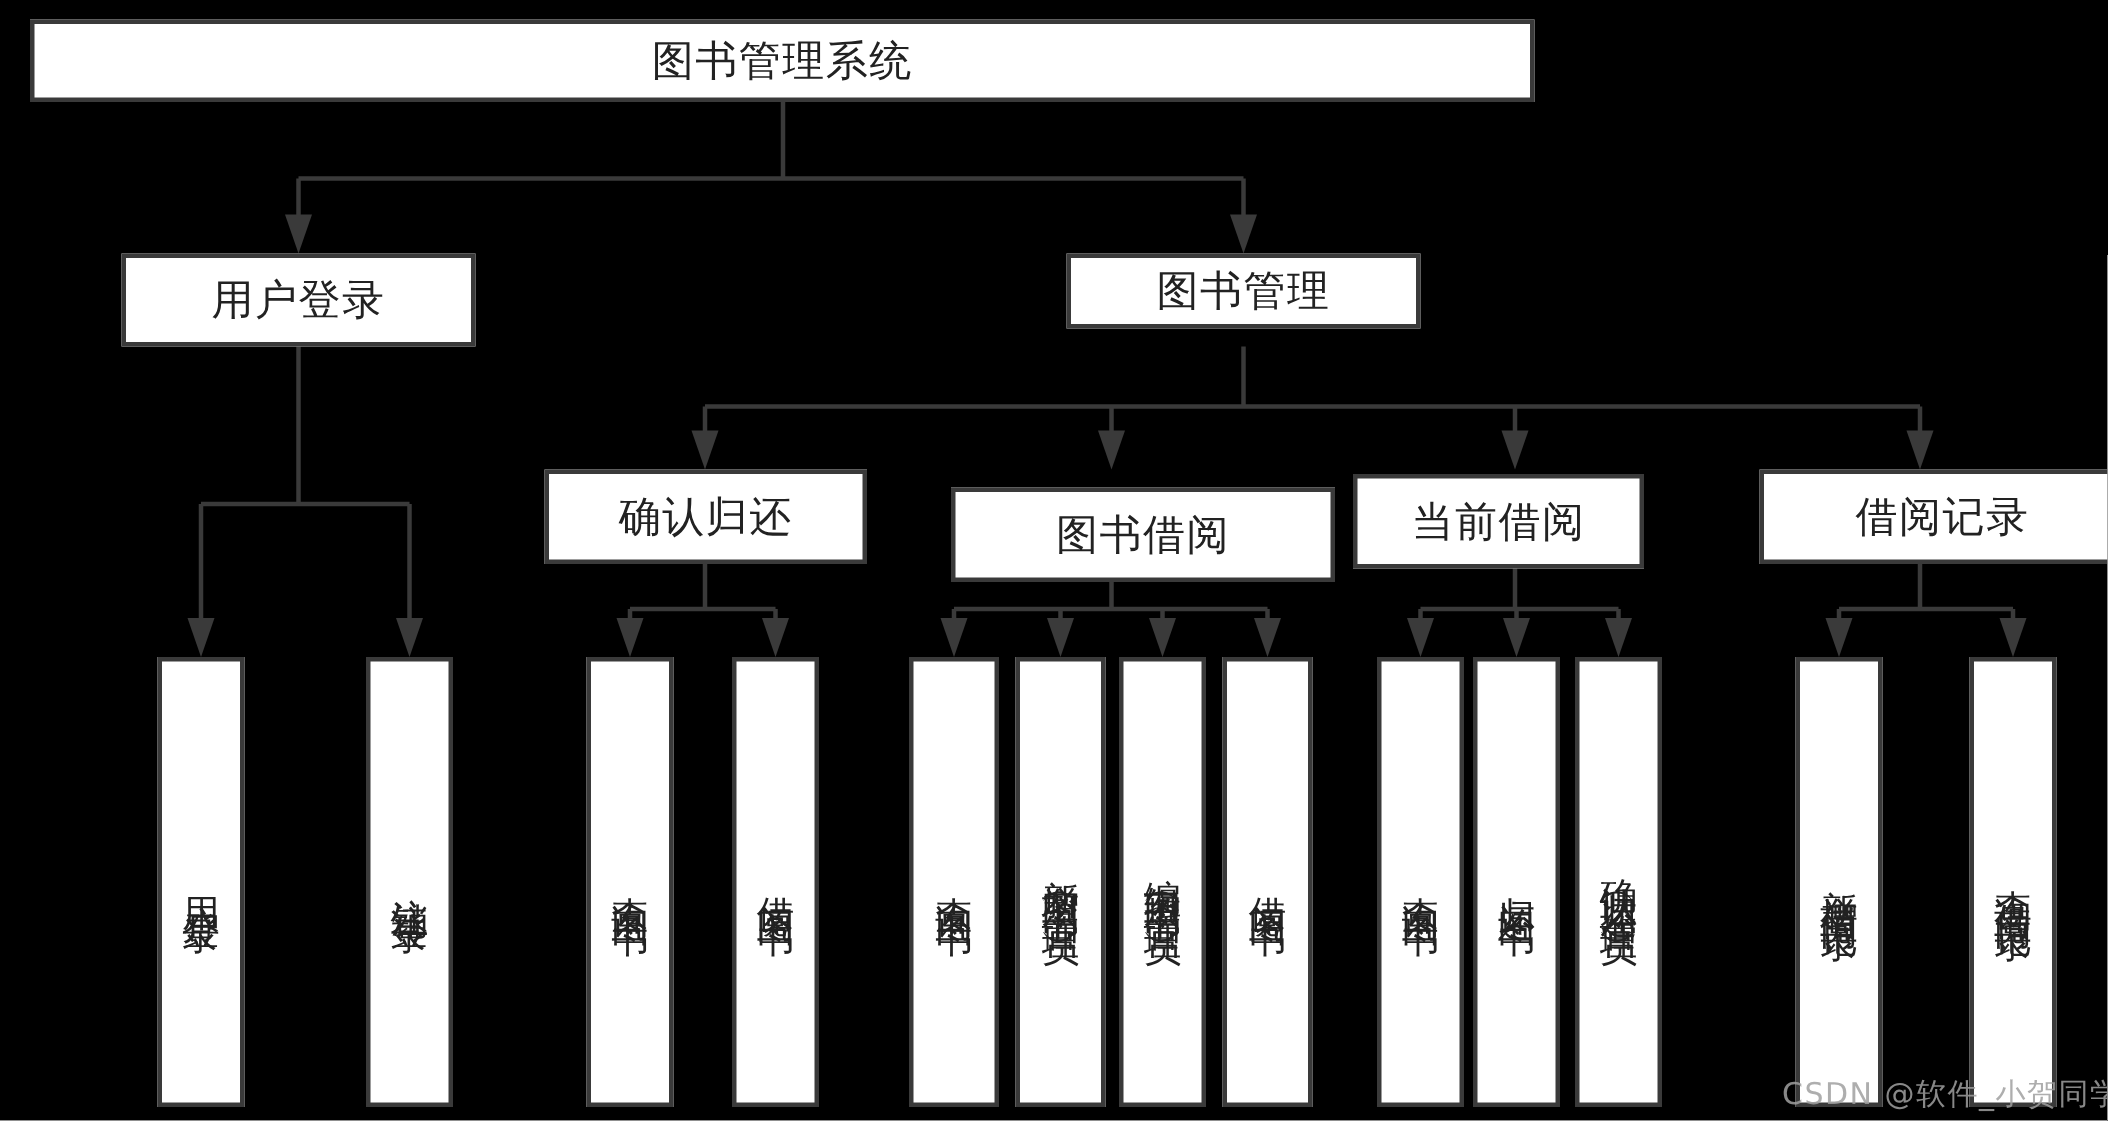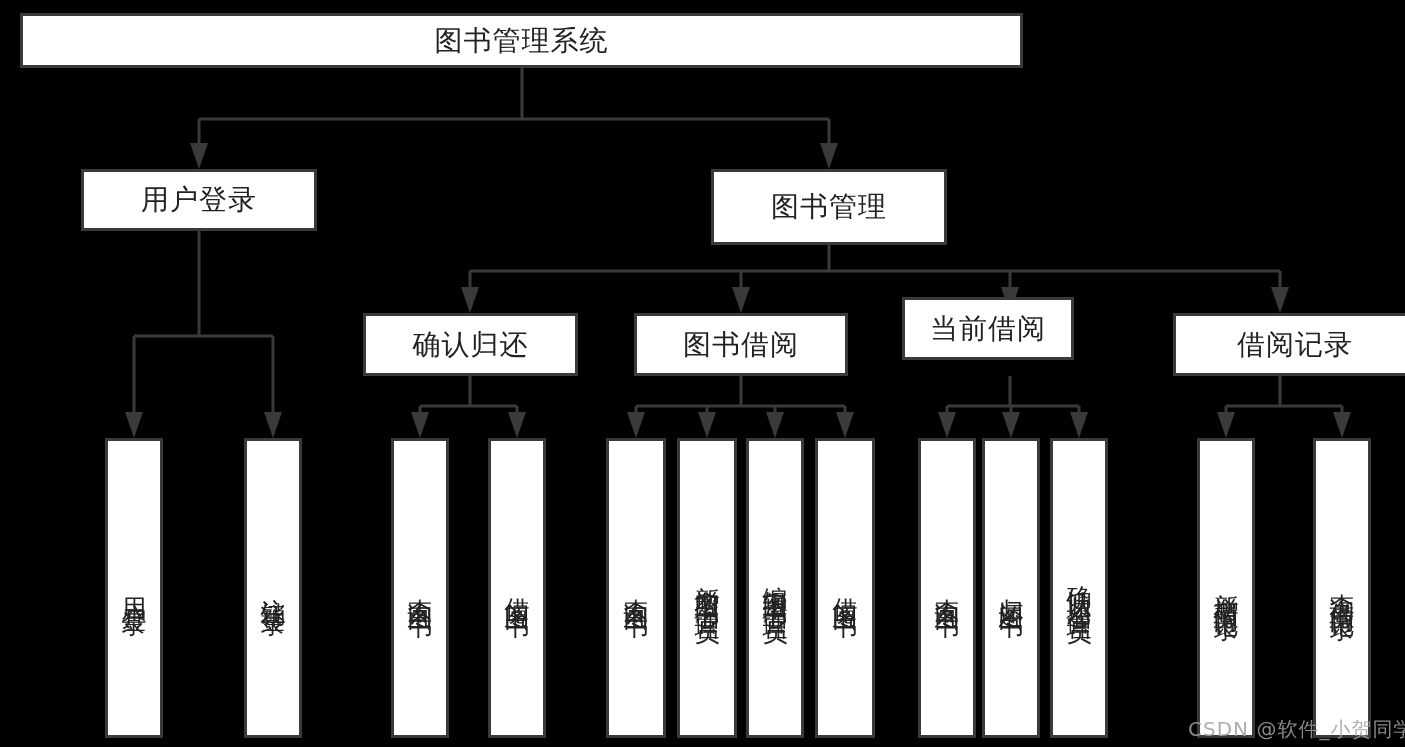--- a/index.html
+++ b/index.html
@@ -83,31 +83,31 @@
     </g>
   </svg>
 
   <div class="box h" style="left:20px;top:13px;width:1003px;height:55px">
     <span>图书管理系统</span>
   </div>
 
   <div class="box h" style="left:81px;top:169px;width:236px;height:62px">
     <span>用户登录</span>
   </div>
-  <div class="box h" style="left:711px;top:169px;width:236px;height:76px">
+  <div class="box h" style="left:711px;top:169px;width:236px;height:50px">
     <span>图书管理</span>
   </div>
 
   <div class="box h" style="left:363px;top:313px;width:215px;height:63px">
     <span>确认归还</span>
   </div>
-  <div class="box h" style="left:634px;top:313px;width:214px;height:63px">
+  <div class="box h" style="left:634px;top:325px;width:256px;height:63px">
     <span>图书借阅</span>
   </div>
-  <div class="box h" style="left:902px;top:297px;width:172px;height:63px">
+  <div class="box h" style="left:902px;top:316px;width:194px;height:63px">
     <span>当前借阅</span>
   </div>
   <div class="box h" style="left:1173px;top:313px;width:244px;height:63px">
     <span>借阅记录</span>
   </div>
 
   <div class="box v" style="left:105px;top:438px;width:58px;height:300px">
     <span>用户登录</span>
   </div>
   <div class="box v" style="left:244px;top:438px;width:58px;height:300px">

